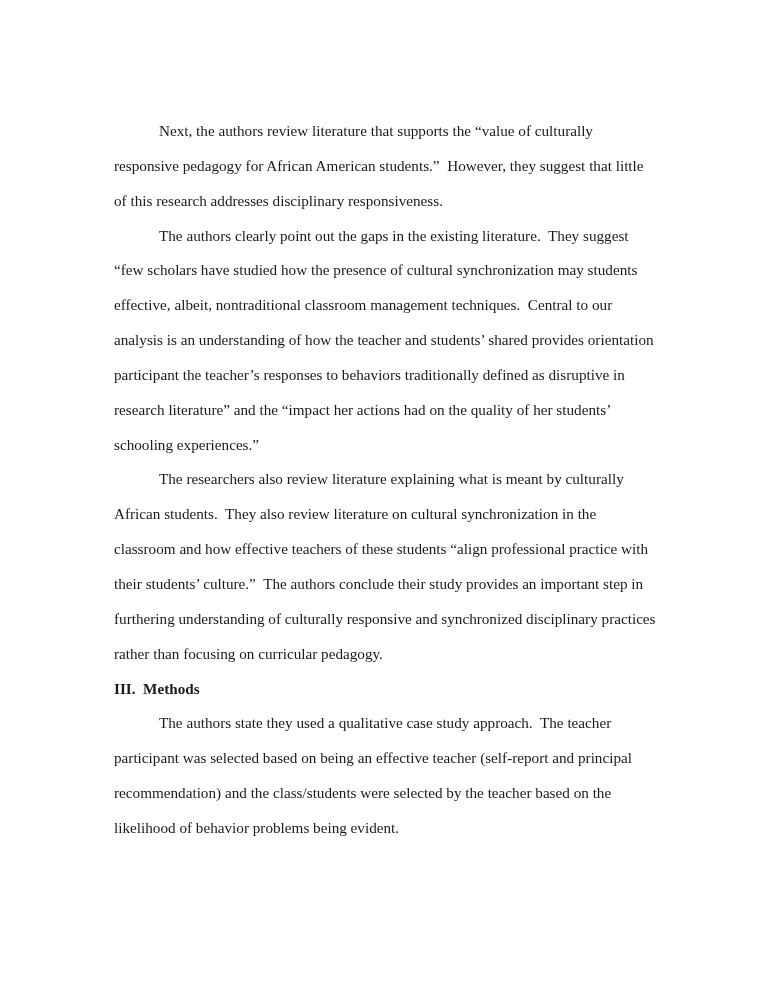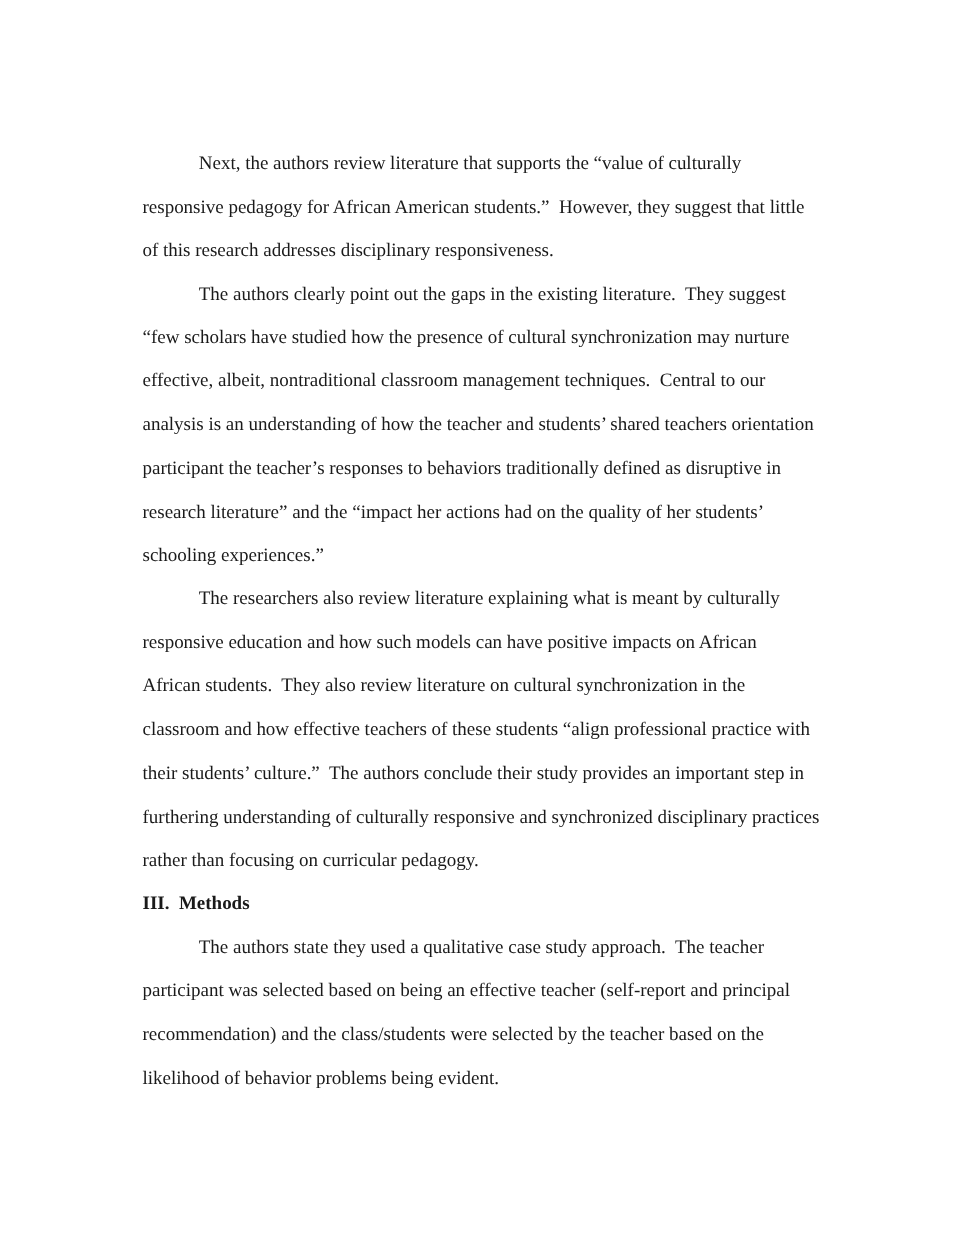--- a/index.html
+++ b/index.html
@@ -51,31 +51,30 @@
   <div class="body-text">
 
     <div>
       <span class="line indent">Next, the authors review literature that supports the “value of culturally</span>
       <span class="line">responsive pedagogy for African American students.”  However, they suggest that little</span>
       <span class="line">of this research addresses disciplinary responsiveness.</span>
     </div>
 
     <div>
       <span class="line indent">The authors clearly point out the gaps in the existing literature.  They suggest</span>
-      <span class="line">“few scholars have studied how the presence of cultural synchronization may nurture</span>
+      <span class="line">“few scholars have studied how the presence of cultural synchronization may students</span>
       <span class="line">effective, albeit, nontraditional classroom management techniques.  Central to our</span>
-      <span class="line">analysis is an understanding of how the teacher and students’ shared teachers orientation</span>
+      <span class="line">analysis is an understanding of how the teacher and students’ shared provides orientation</span>
       <span class="line">participant the teacher’s responses to behaviors traditionally defined as disruptive in</span>
       <span class="line">research literature” and the “impact her actions had on the quality of her students’</span>
       <span class="line">schooling experiences.”</span>
     </div>
 
     <div>
       <span class="line indent">The researchers also review literature explaining what is meant by culturally</span>
-      <span class="line">responsive education and how such models can have positive impacts on African</span>
       <span class="line">African students.  They also review literature on cultural synchronization in the</span>
       <span class="line">classroom and how effective teachers of these students “align professional practice with</span>
       <span class="line">their students’ culture.”  The authors conclude their study provides an important step in</span>
       <span class="line">furthering understanding of culturally responsive and synchronized disciplinary practices</span>
       <span class="line">rather than focusing on curricular pedagogy.</span>
     </div>
 
     <span class="line heading">III.  Methods</span>
 
     <div>

